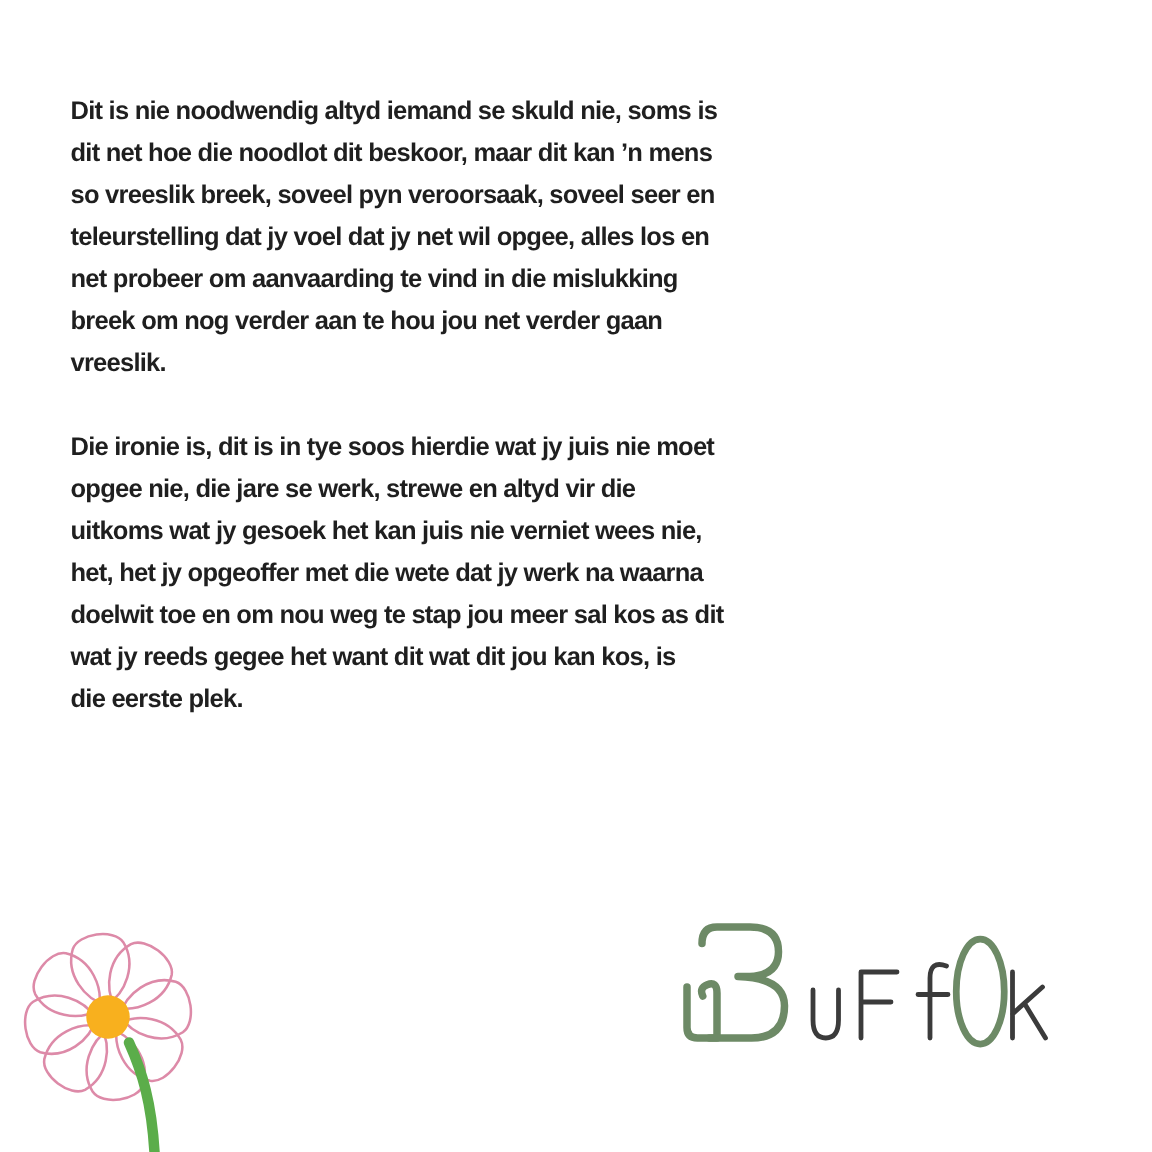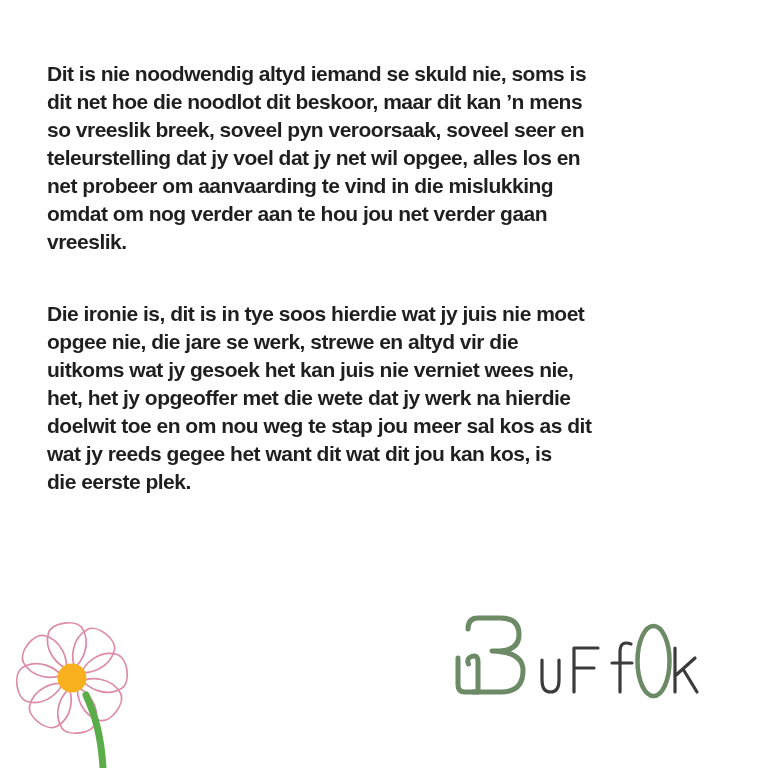--- a/index.html
+++ b/index.html
@@ -14,26 +14,26 @@
     overflow: hidden;
     font-family: "Liberation Sans", sans-serif;
   }
   .quote-block {
     position: absolute;
     left: 47px;
     top: 60px;
     width: 700px;
     color: #1f1f1f;
     font-weight: 700;
-    font-size: 21px;
+    font-size: 17px;
     line-height: 28px;
     letter-spacing: -0.5px;
   }
   .paragraph + .paragraph {
-    margin-top: 44px;
+    margin-top: 28px;
   }
   .paragraph div {
     white-space: pre;
   }
   .flower-art {
     position: absolute;
     left: 0;
     top: 585px;
     width: 175px;
     height: 183px;
@@ -49,28 +49,28 @@
 </head>
 <body>
 
 <div class="quote-block">
   <div class="paragraph">
       <div>Dit is nie noodwendig altyd iemand se skuld nie, soms is</div>
       <div>dit net hoe die noodlot dit beskoor, maar dit kan ’n mens</div>
       <div>so vreeslik breek, soveel pyn veroorsaak, soveel seer en</div>
       <div>teleurstelling dat jy voel dat jy net wil opgee, alles los en</div>
       <div>net probeer om aanvaarding te vind in die mislukking</div>
-      <div>omdat om nog verder aan te hou jou net verder gaan</div>
+      <div>breek om nog verder aan te hou jou net verder gaan</div>
       <div>vreeslik.</div>
     </div>
   <div class="paragraph">
       <div>Die ironie is, dit is in tye soos hierdie wat jy juis nie moet</div>
       <div>opgee nie, die jare se werk, strewe en altyd vir die</div>
       <div>uitkoms wat jy gesoek het kan juis nie verniet wees nie,</div>
-      <div>het, het jy opgeoffer met die wete dat jy werk na hierdie</div>
+      <div>het, het jy opgeoffer met die wete dat jy werk na waarna</div>
       <div>doelwit toe en om nou weg te stap jou meer sal kos as dit</div>
       <div>wat jy reeds gegee het want dit wat dit jou kan kos, is</div>
       <div>die eerste plek.</div>
     </div>
 </div>
 
 <svg class="flower-art" viewBox="0 0 175 183" aria-hidden="true">
   <g fill="none" stroke-width="1.7" stroke-linejoin="round" stroke="#dd8aa8">
     <path transform="translate(72,93) rotate(-8)" d="M 0 -8 C -14 -14 -24 -32 -17 -48 C -12 -58 12 -58 17 -48 C 24 -32 14 -14 0 -8 Z"></path>
     <path transform="translate(72,93) rotate(37)" d="M 0 -8 C -14 -14 -24 -32 -17 -48 C -12 -58 12 -58 17 -48 C 24 -32 14 -14 0 -8 Z"></path>

